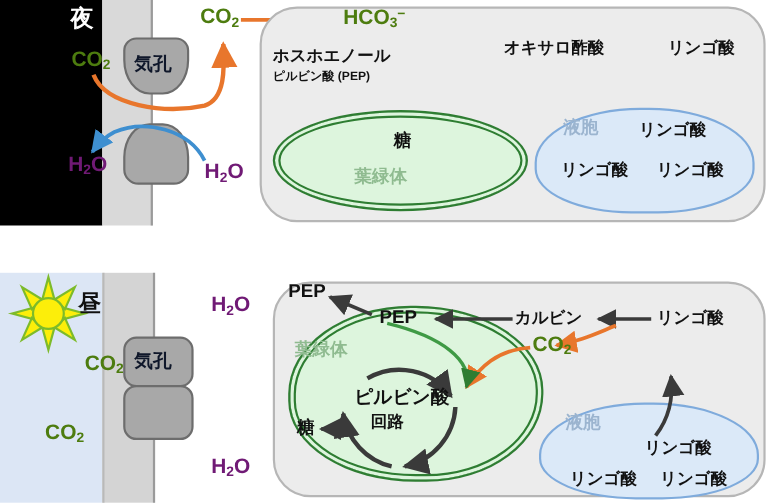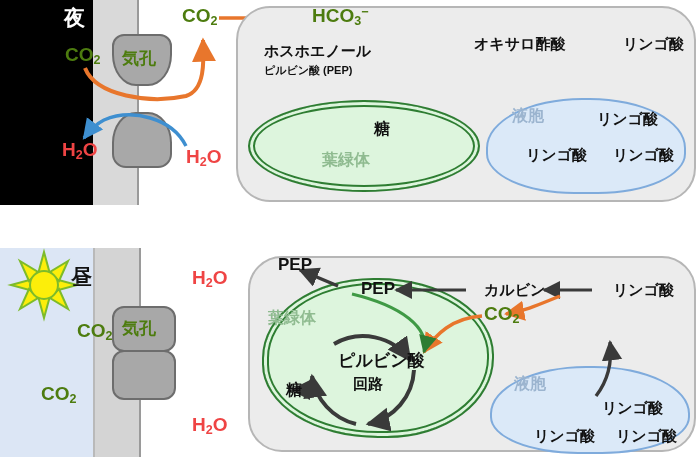--- a/index.html
+++ b/index.html
@@ -14,28 +14,28 @@
   .sky.night{background:#000000;}
   .sky.day{background:#dce6f5;}
   .wall{position:absolute;left:93px;top:0;width:44px;height:100%;}
   .wall.night{background:#d9d9d9;border-right:2px solid #9a9a9a;}
   .wall.day{background:#d4d4d4;border-right:2px solid #9a9a9a;border-left:2px solid #b9b9b9;}
 
   .label{position:absolute;white-space:nowrap;font-weight:bold;line-height:1;}
   .lbl-title-night{color:#ffffff;font-size:21px;}
   .lbl-title-day{color:#111111;font-size:21px;}
   .co2{color:#4d7c0f;}
-  .h2o{color:#ef4444;}
-  .blk{color:#111111;margin-left:16px;}
+  .h2o{color:#701a75;}
+  .blk{color:#111111;}
   .sub{font-size:.66em;vertical-align:-.25em;}
   .sup{font-size:.66em;vertical-align:.45em;}
 
   
   .guard{position:absolute;background:#a8a8a8;border:2px solid #6d6d6d;}
-  .guard-label{position:absolute;font-weight:bold;font-size:17px;color:#4d7c0f;}
+  .guard-label{position:absolute;font-weight:bold;font-size:17px;color:#0f172a;}
 
   
   .cell{position:absolute;background:#ececec;border:2px solid #b6b6b6;border-radius:34px;}
 
   
   .chloro{position:absolute;background:#ddf5dd;border:2px solid #2e7d32;border-radius:50%;
           box-shadow:inset 0 0 0 3px #ddf5dd, inset 0 0 0 5px #2e7d32;}
   .chloro-label{position:absolute;color:#8fbb90;font-weight:bold;font-size:16px;}
 
   

